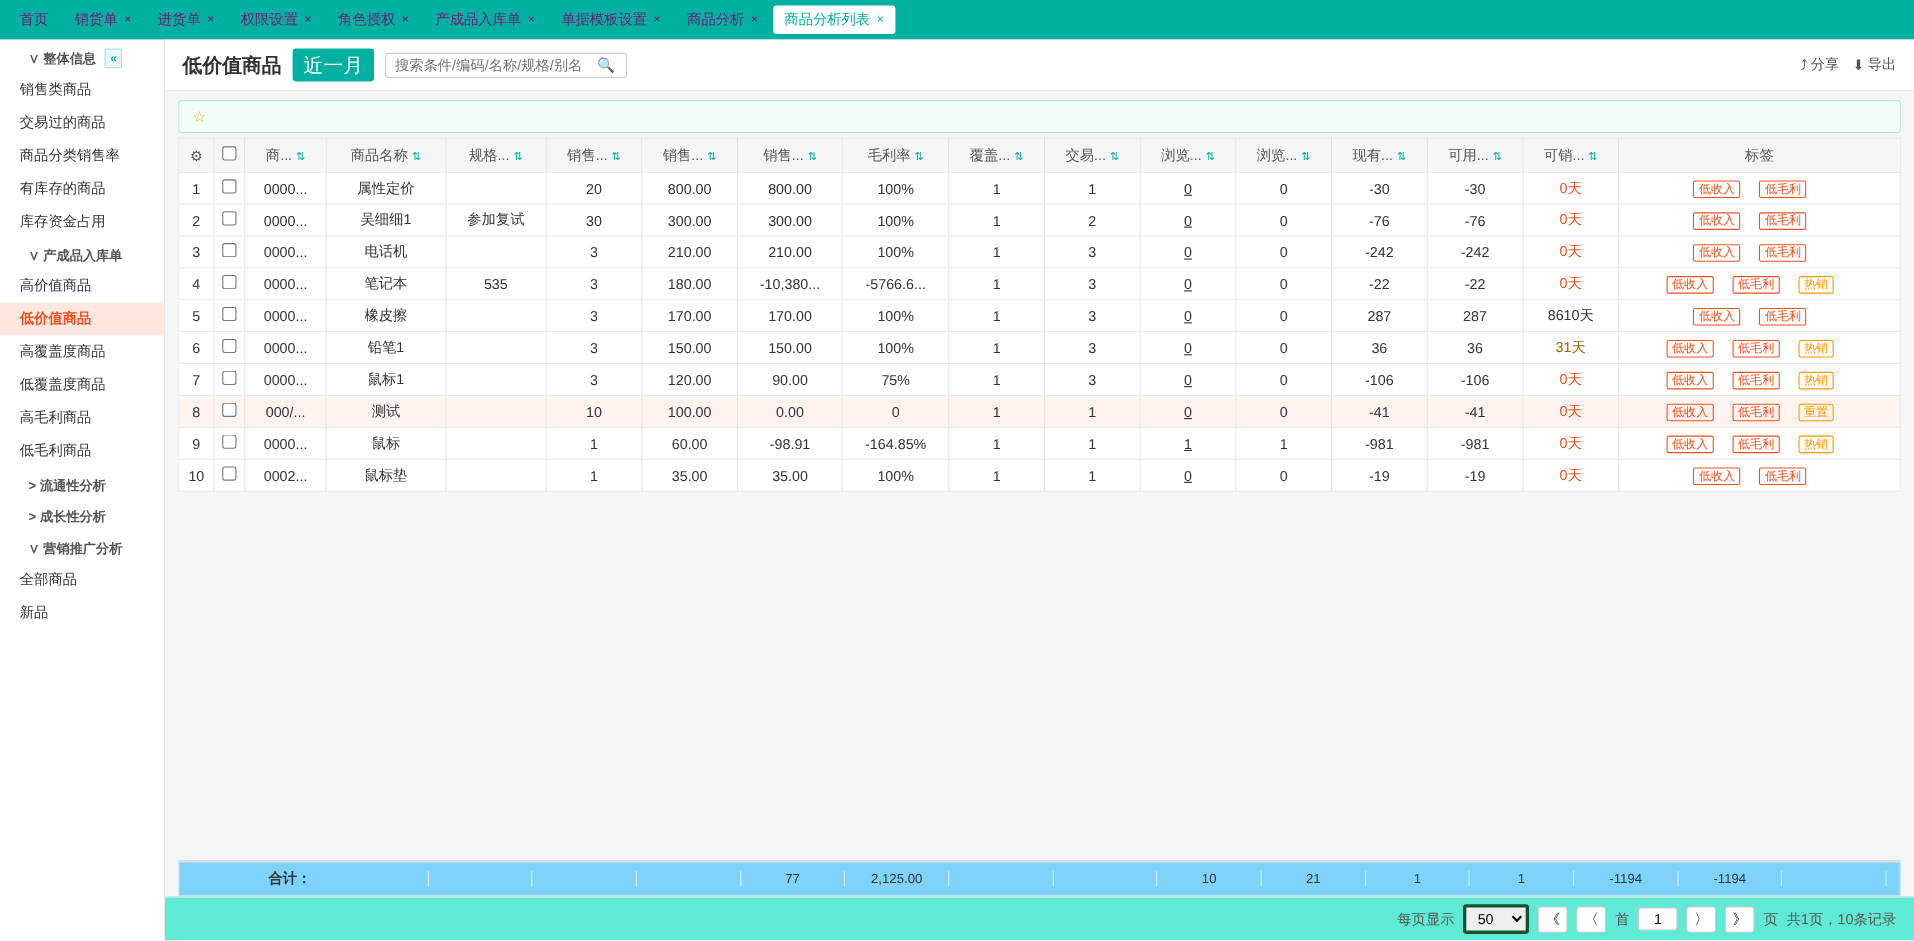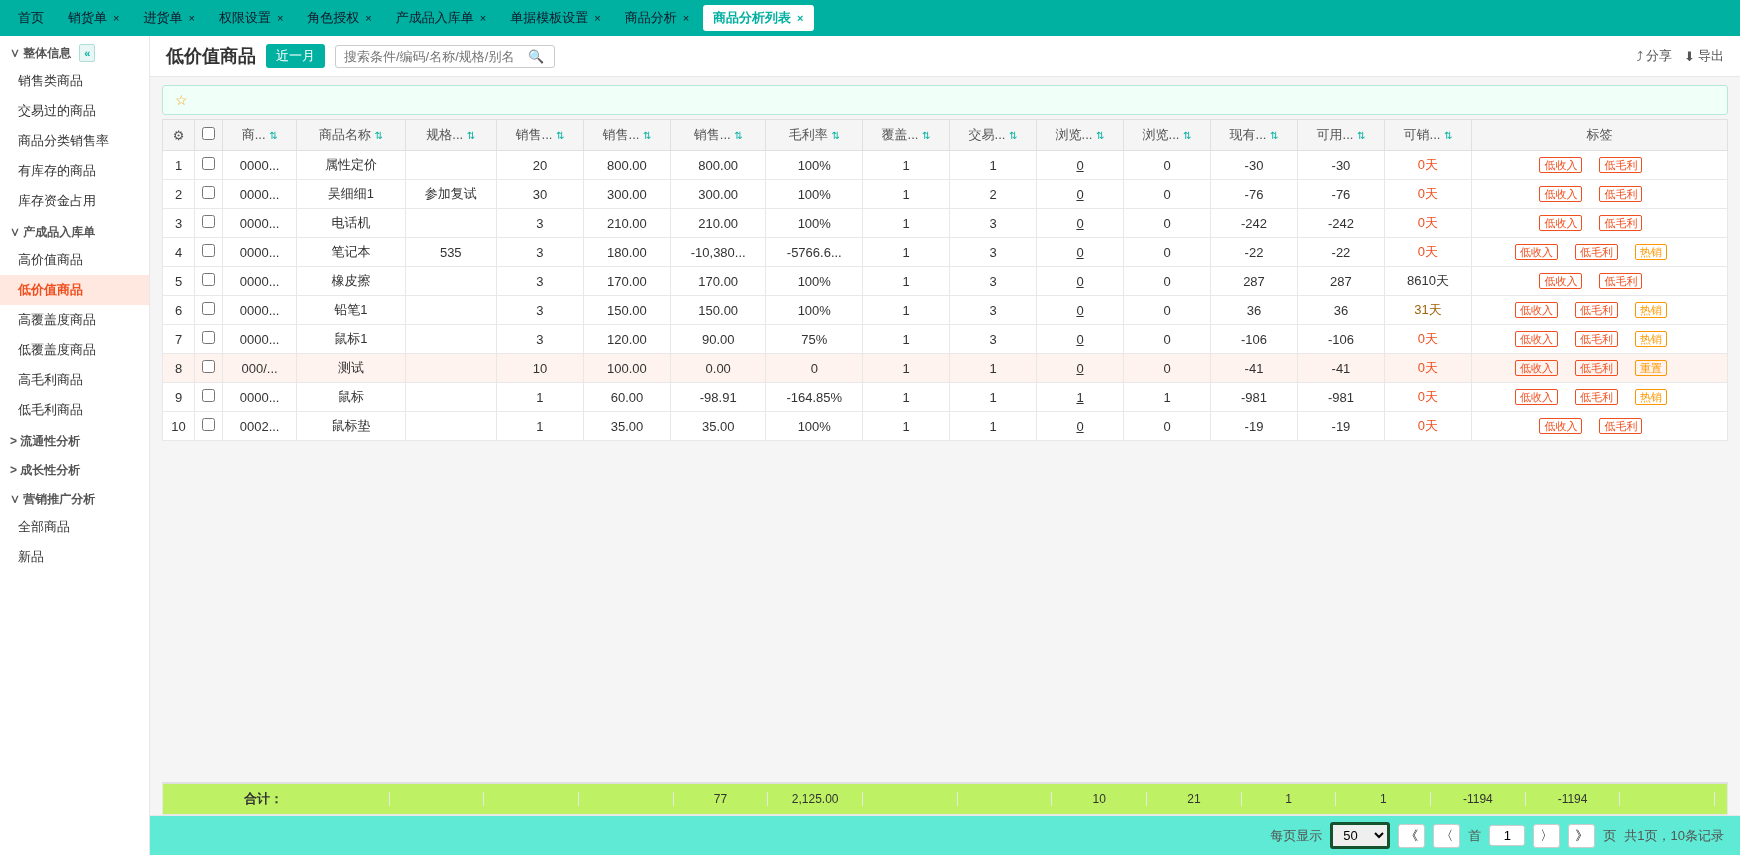--- a/index.html
+++ b/index.html
@@ -8,47 +8,47 @@
     
     .top-nav {
       background: #00b0a0;
       display: flex;
       align-items: center;
       height: 36px;
       padding: 0 8px;
       gap: 4px;
     }
     .nav-item {
-      color: #0f172a;
+      color: #701a75;
       padding: 4px 10px;
       cursor: pointer;
       white-space: nowrap;
       border-radius: 3px;
       font-size: 13px;
       display: flex;
       align-items: center;
       gap: 4px;
     }
-    .nav-item.active { background: #fff; color: #00b0a0; font-weight: bold; }
+    .nav-item.active { background: #fff; color: #00b0a0; font-weight: normal; }
     .nav-item .close-x { font-size: 11px; color: inherit; margin-left: 2px; }
 
     
     .layout { display: flex; height: calc(100vh - 36px); }
 
     
     .sidebar {
       width: 150px;
       background: #fff;
       border-right: 1px solid #e8e8e8;
       overflow-y: auto;
       flex-shrink: 0;
     }
     .sidebar-group-title {
       color: #555;
-      padding: 8px 10px 4px 10px;
+      padding: 8px 10px 4px 26px;
       font-weight: bold;
       font-size: 12px;
       display: flex;
       align-items: center;
       gap: 4px;
       cursor: pointer;
     }
     .sidebar-item {
       padding: 6px 10px 6px 18px;
       color: #333;
@@ -70,21 +70,21 @@
       border-bottom: 1px solid #e8e8e8;
     }
     .page-title { font-size: 18px; font-weight: bold; color: #333; }
     .filter-btn {
       background: #00b0a0;
       color: #fff;
       border: none;
       padding: 3px 10px;
       border-radius: 3px;
       cursor: pointer;
-      font-size: 13px;
+      font-size: 18px;
     }
     .search-bar {
       border: 1px solid #ccc;
       border-radius: 3px;
       padding: 3px 8px;
       width: 220px;
       font-size: 13px;
       color: #999;
       display: flex;
       align-items: center;
@@ -145,21 +145,21 @@
       white-space: nowrap;
     }
     tr.highlighted td { background: #fff3ef; }
     .tag { border-radius: 2px; padding: 1px 4px; font-size: 11px; margin-right: 17px; }
     .tag-red { color: #f05020; border: 1px solid #f05020; }
     .tag-orange { color: #ff9800; border: 1px solid #ff9800; }
     .underline { text-decoration: underline; cursor: pointer; }
 
     
     .table-footer {
-      background: #bef264;
+      background: #7dd3fc;
       border: 1px solid #e8e8e8;
       border-top: 2px solid #e0e0e0;
       display: flex;
       align-items: center;
       padding: 6px 12px;
       font-size: 13px;
       margin: 0 12px;
       gap: 0;
     }
     .footer-label { font-weight: bold; color: #333; width: 120px; text-align: right; padding-right: 12px; }

